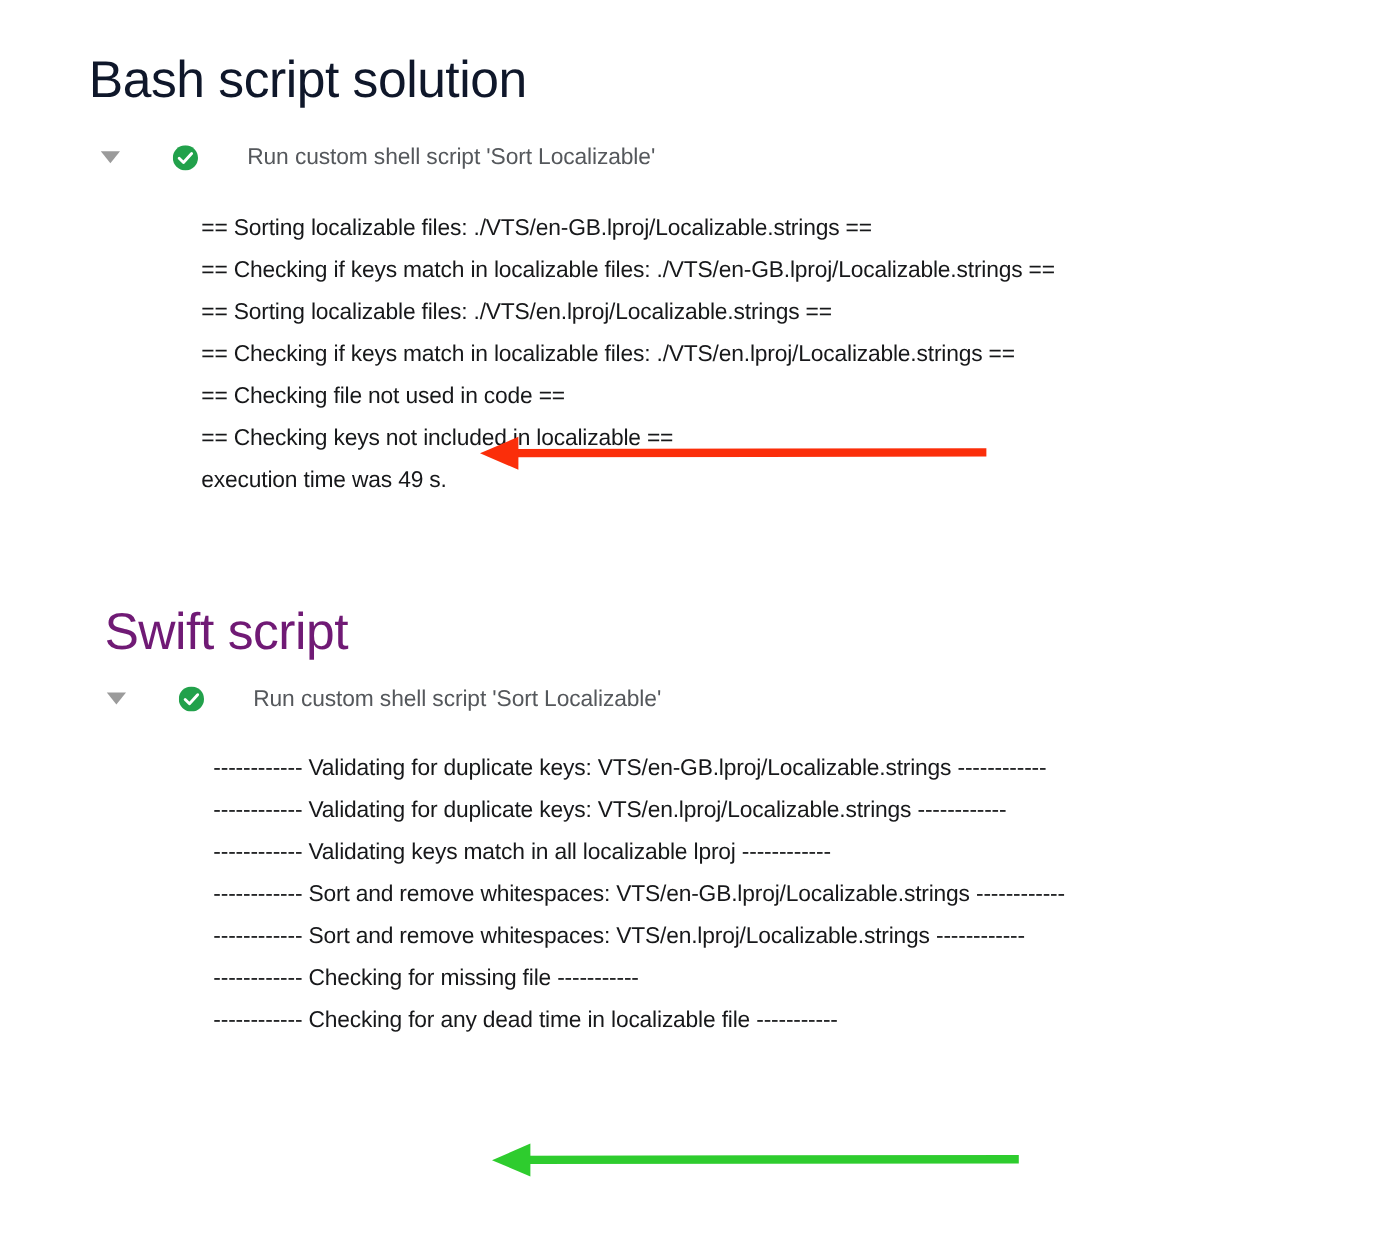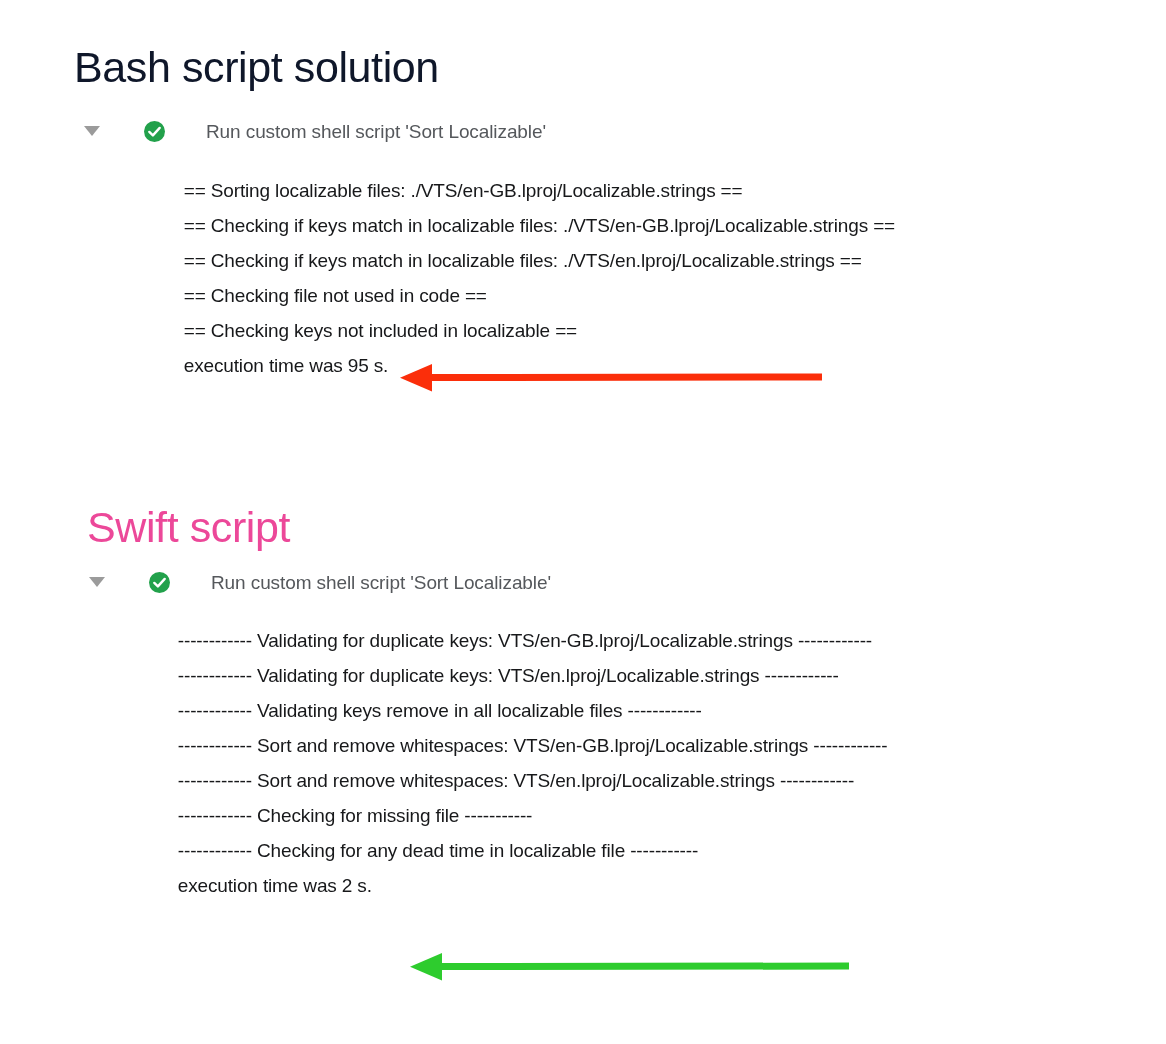--- a/index.html
+++ b/index.html
@@ -20,21 +20,21 @@
 
   .section-title {
     position: absolute;
     font-size: 43px;
     font-weight: 400;
     letter-spacing: -0.4px;
     line-height: 1;
     white-space: nowrap;
   }
   #bash-title  { left: 74px; top: 46px;  color: #0f172a; }
-  #swift-title { left: 87px; top: 506px; color: #ec4899; }
+  #swift-title { left: 87px; top: 506px; color: #701a75; }
 
   
   .log-header {
     position: absolute;
     display: flex;
     align-items: center;
     height: 24px;
     white-space: nowrap;
     gap: 32px;
   }
@@ -54,21 +54,21 @@
 
   .log-header-label {
     font-size: 19px;
     color: #55585c;
     letter-spacing: -0.1px;
     line-height: 1;
   }
 
   
   .log-lines { position: absolute; }
-  #bash-lines  { left: 0px; top: 155px; margin-left: 16px; }
+  #bash-lines  { left: 0px; top: 155px; }
   #swift-lines { left: 0px; top: 605px; }
 
   .log-line {
     height: 35px;
     font-size: 19px;
     color: #17181a;
     letter-spacing: -0.15px;
     white-space: pre;
     line-height: 24px;
   }
@@ -102,30 +102,33 @@
   </div>
 
   <div id="bash-lines" class="log-lines">
     <div class="log-line">
       <span class="indent-a">== Sorting localizable files: ./VTS/en-GB.lproj/Localizable.strings ==</span>
     </div>
     <div class="log-line">
       <span class="indent-a">== Checking if keys match in localizable files: ./VTS/en-GB.lproj/Localizable.strings ==</span>
     </div>
     <div class="log-line">
+      <span class="indent-a">== Sorting localizable files: ./VTS/en.lproj/Localizable.strings ==</span>
+    </div>
+    <div class="log-line">
       <span class="indent-a">== Checking if keys match in localizable files: ./VTS/en.lproj/Localizable.strings ==</span>
     </div>
     <div class="log-line">
       <span class="indent-a">== Checking file not used in code ==</span>
     </div>
     <div class="log-line">
       <span class="indent-a">== Checking keys not included in localizable ==</span>
     </div>
     <div class="log-line">
-      <span class="indent-a">execution time was 95 s.</span>
+      <span class="indent-a">execution time was 49 s.</span>
     </div>
   </div>
 
   <svg id="bash-arrow" class="arrow-svg" width="424" height="32" viewBox="0 0 424 32">
     <line x1="424" y1="15" x2="28" y2="15.6" stroke="#fb2e0a" stroke-width="7"></line>
     <polygon points="2,15.8 34,2 34,29.5" fill="#fb2e0a"></polygon>
   </svg>
 
 </div>
 
@@ -145,37 +148,34 @@
   </div>
 
   <div id="swift-lines" class="log-lines">
     <div class="log-line">
       <span class="indent-b">------------ Validating for duplicate keys: VTS/en-GB.lproj/Localizable.strings ------------</span>
     </div>
     <div class="log-line">
       <span class="indent-b">------------ Validating for duplicate keys: VTS/en.lproj/Localizable.strings ------------</span>
     </div>
     <div class="log-line">
-      <span class="indent-b">------------ Validating keys remove in all localizable files ------------</span>
+      <span class="indent-b">------------ Validating keys match in all localizable lproj ------------</span>
     </div>
     <div class="log-line">
       <span class="indent-b">------------ Sort and remove whitespaces: VTS/en-GB.lproj/Localizable.strings ------------</span>
     </div>
     <div class="log-line">
       <span class="indent-b">------------ Sort and remove whitespaces: VTS/en.lproj/Localizable.strings ------------</span>
     </div>
     <div class="log-line">
       <span class="indent-b">------------ Checking for missing file -----------</span>
     </div>
     <div class="log-line">
       <span class="indent-b">------------ Checking for any dead time in localizable file -----------</span>
     </div>
-    <div class="log-line">
-      <span class="indent-b">execution time was 2 s.</span>
-    </div>
   </div>
 
   <svg id="swift-arrow" class="arrow-svg" width="441" height="32" viewBox="0 0 441 32">
     <line x1="441" y1="15" x2="28" y2="15.6" stroke="#2ecc2e" stroke-width="7"></line>
     <polygon points="2,15.8 34,2 34,29.5" fill="#2ecc2e"></polygon>
   </svg>
 
 </div>
 
 </body></html>

